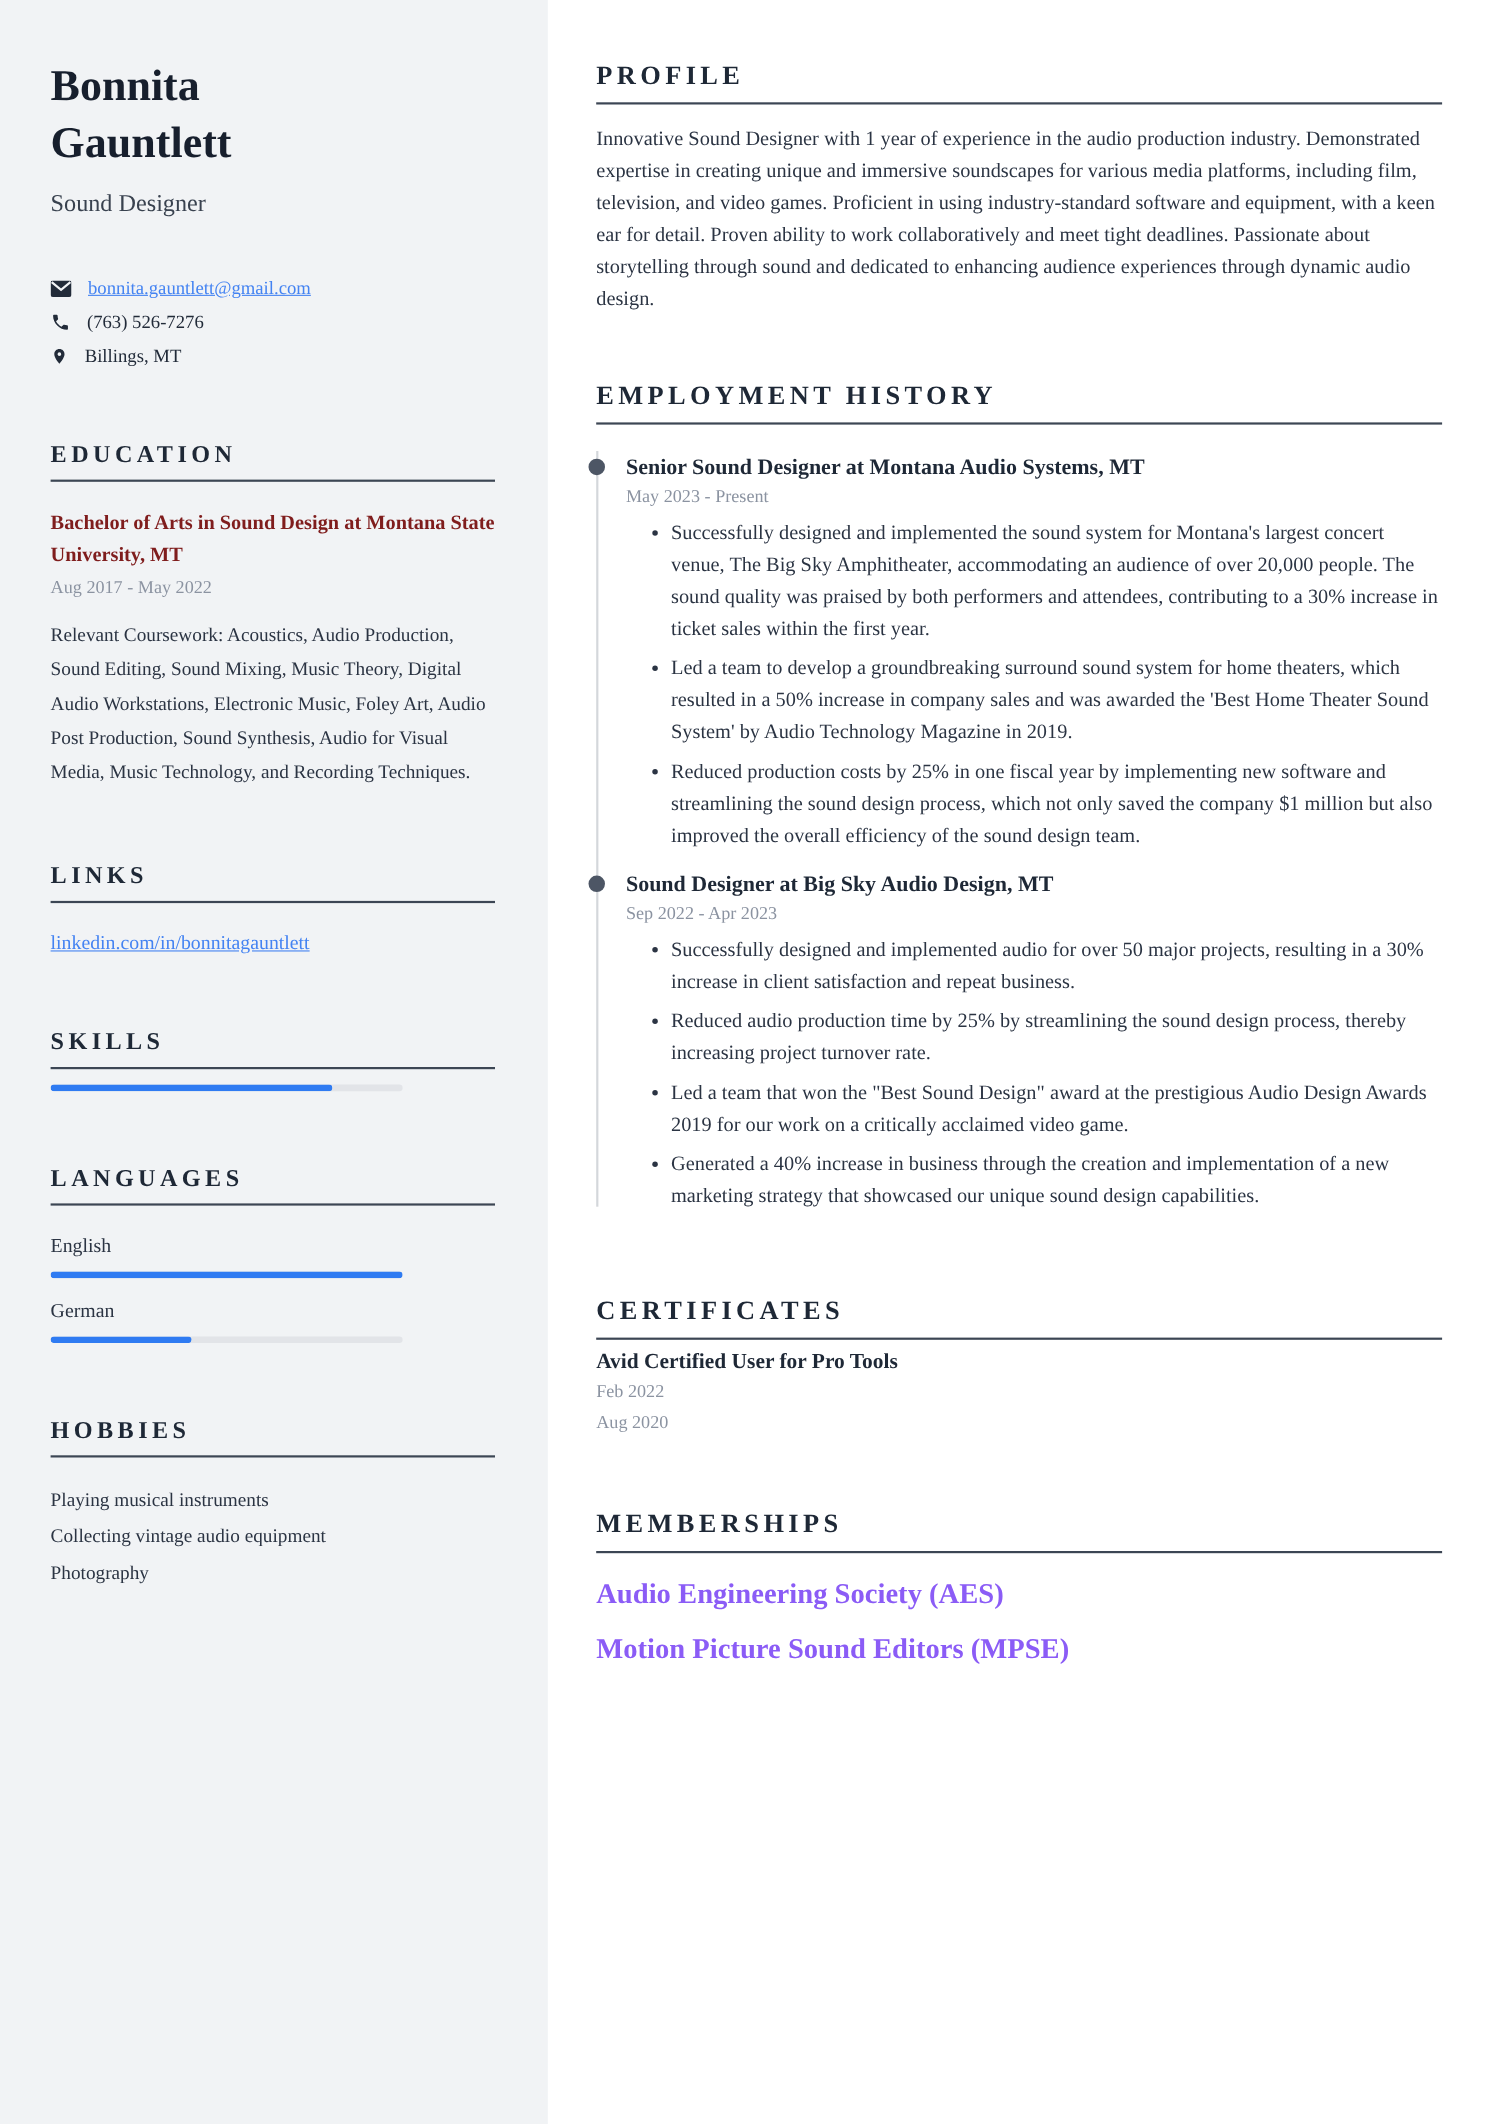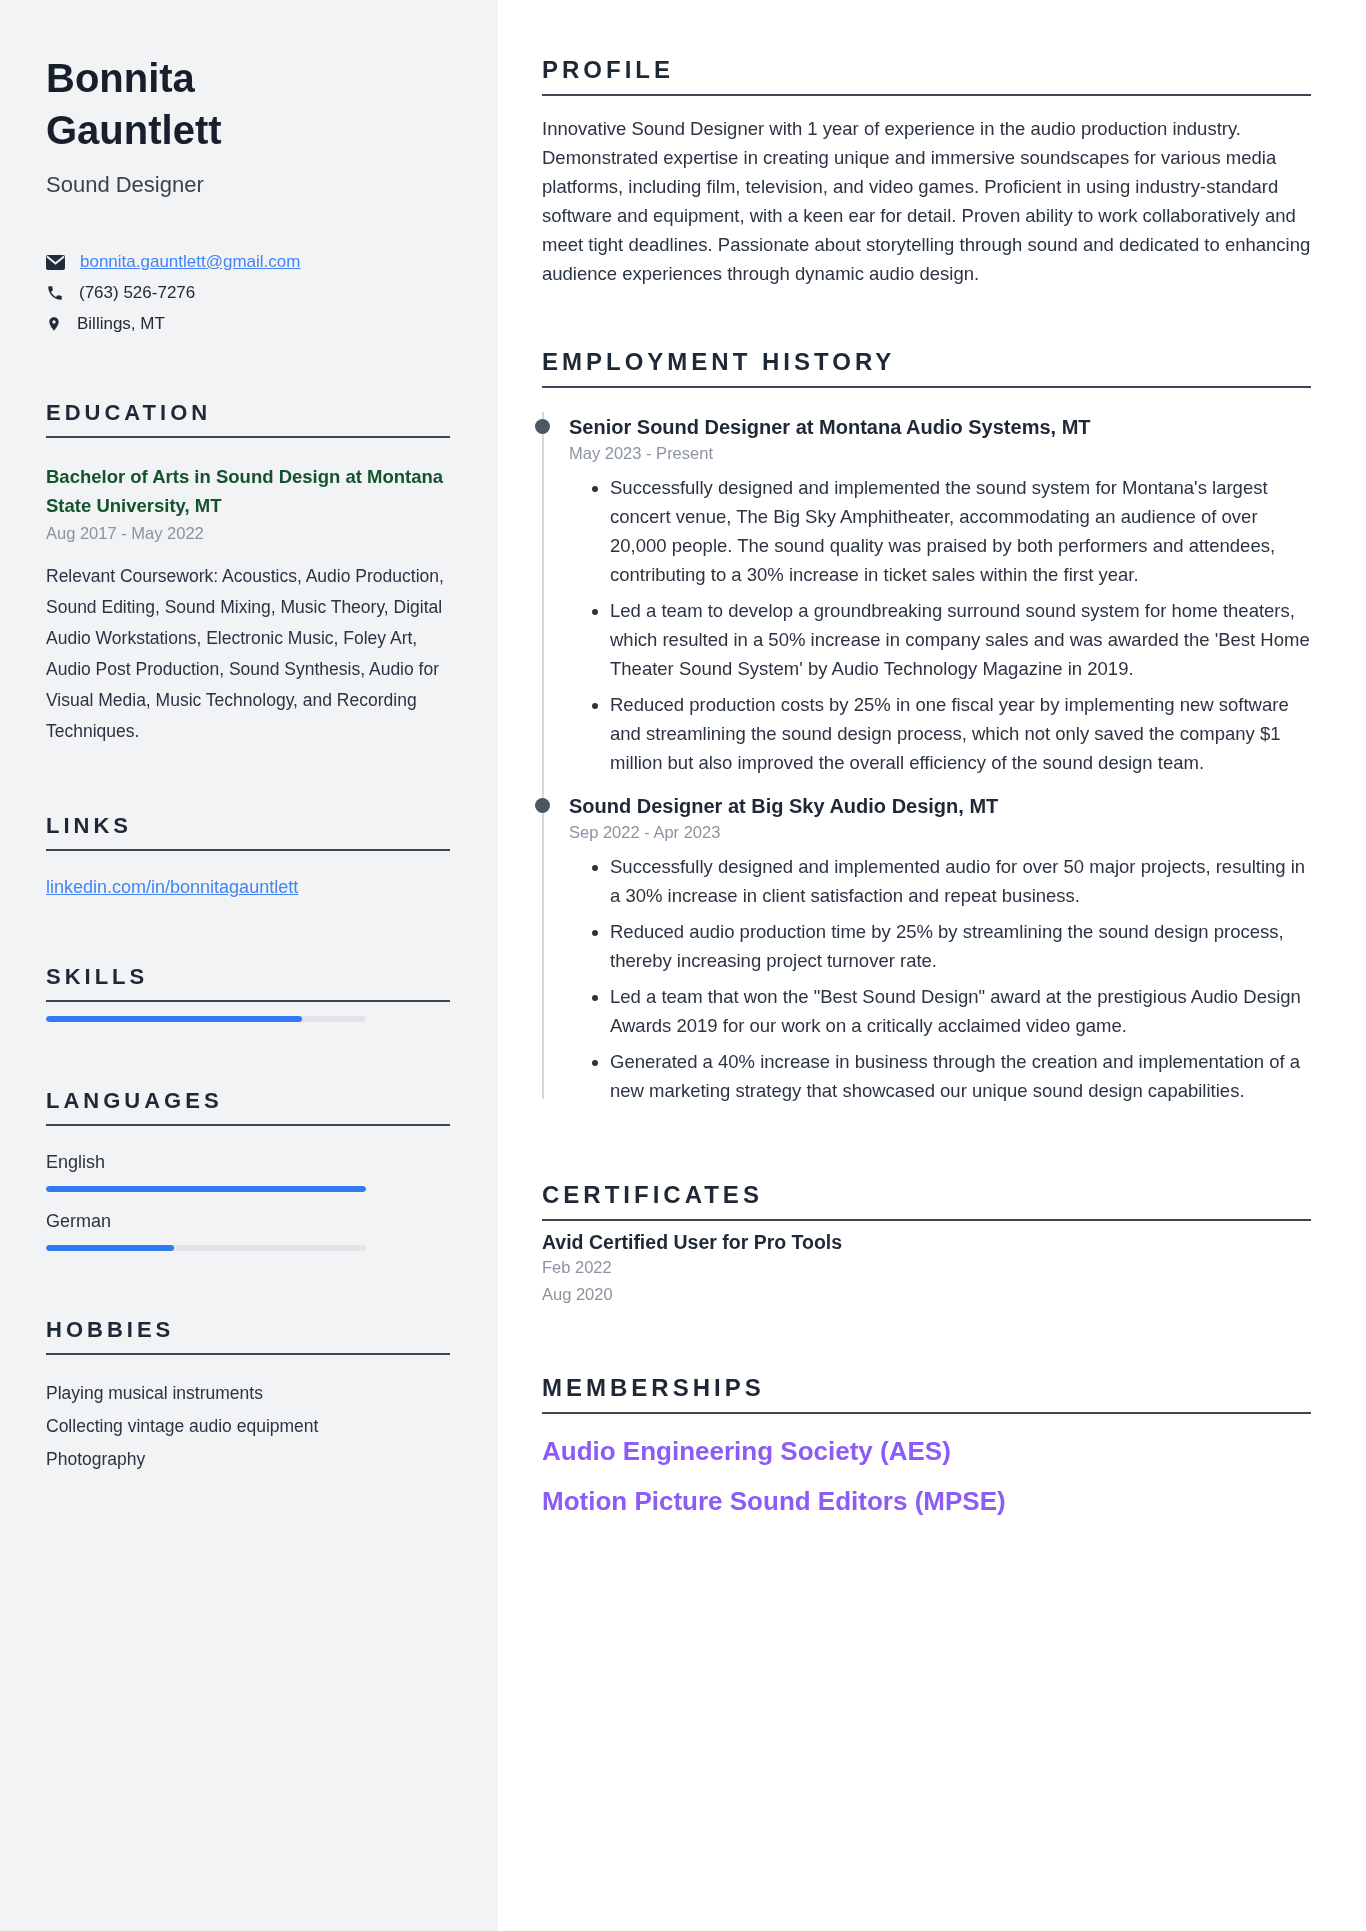--- a/index.html
+++ b/index.html
@@ -2,40 +2,40 @@
 <html><head>
 <meta charset="utf-8">
 <style>
   * { box-sizing: border-box; }
   html,body { margin:0; padding:0; }
   body {
     width:1366px; height:1931px; background:#ffffff;
     font-family:"Liberation Sans","DejaVu Sans",sans-serif;
     color:#2b3443; overflow:hidden;
   }
-  .page { display:flex; width:1366px; height:1931px; }
+  .page { display:flex; width:1366px; height:1931px;font-family:Liberation Serif, serif; }
 
   
   .sidebar {
     width:498px; min-width:498px; background:#f1f3f5;
     padding:52px 48px 40px 46px;
   }
   .name { font-size:40px; font-weight:700; line-height:52px; color:#171f2d; max-width:300px; }
   .role { font-size:22px; color:#39424f; margin-top:16px; }
   .contact { margin-top:54px; }
   .crow { display:flex; align-items:center; gap:15px; margin-bottom:11px; font-size:17px; color:#222b39; }
   .crow svg { flex:0 0 auto; }
   a.blue, .blue { color:#4483f2; text-decoration:underline; cursor:pointer; }
   .side-sec { margin-top:66px; }
   .sidebar h2, .main h2 {
     font-size:22px; font-weight:700; letter-spacing:4px; margin:0; color:#1e2836;
   }
   .main h2 { font-size:24px; }
   .rule { height:2px; background:#3c4654; margin-top:10px; }
-  .degree { margin-top:24px; font-weight:700; font-size:18.5px; line-height:29px; color:#14532d; }
+  .degree { margin-top:24px; font-weight:700; font-size:18.5px; line-height:29px; color:#7f1d1d; }
   .edate, .jdate, .cdate { color:#8b93a1; font-size:16.5px; }
   .edate { margin-top:4px; }
   .course { font-size:17.5px; line-height:31px; margin-top:18px; }
   .linktext { display:inline-block; margin-top:26px; font-size:18px; }
   .skilltext { margin-top:22px; font-size:17.5px; line-height:30px; }
   .bar { margin-top:14px; width:320px; height:6px; background:#e2e4e8; border-radius:3px; overflow:hidden; }
   .fill { height:6px; border-radius:3px; background:#2f7bf2; }
   .lang { margin-top:26px; }
   .lang + .lang { margin-top:19px; }
   .lname { font-size:18px; }

